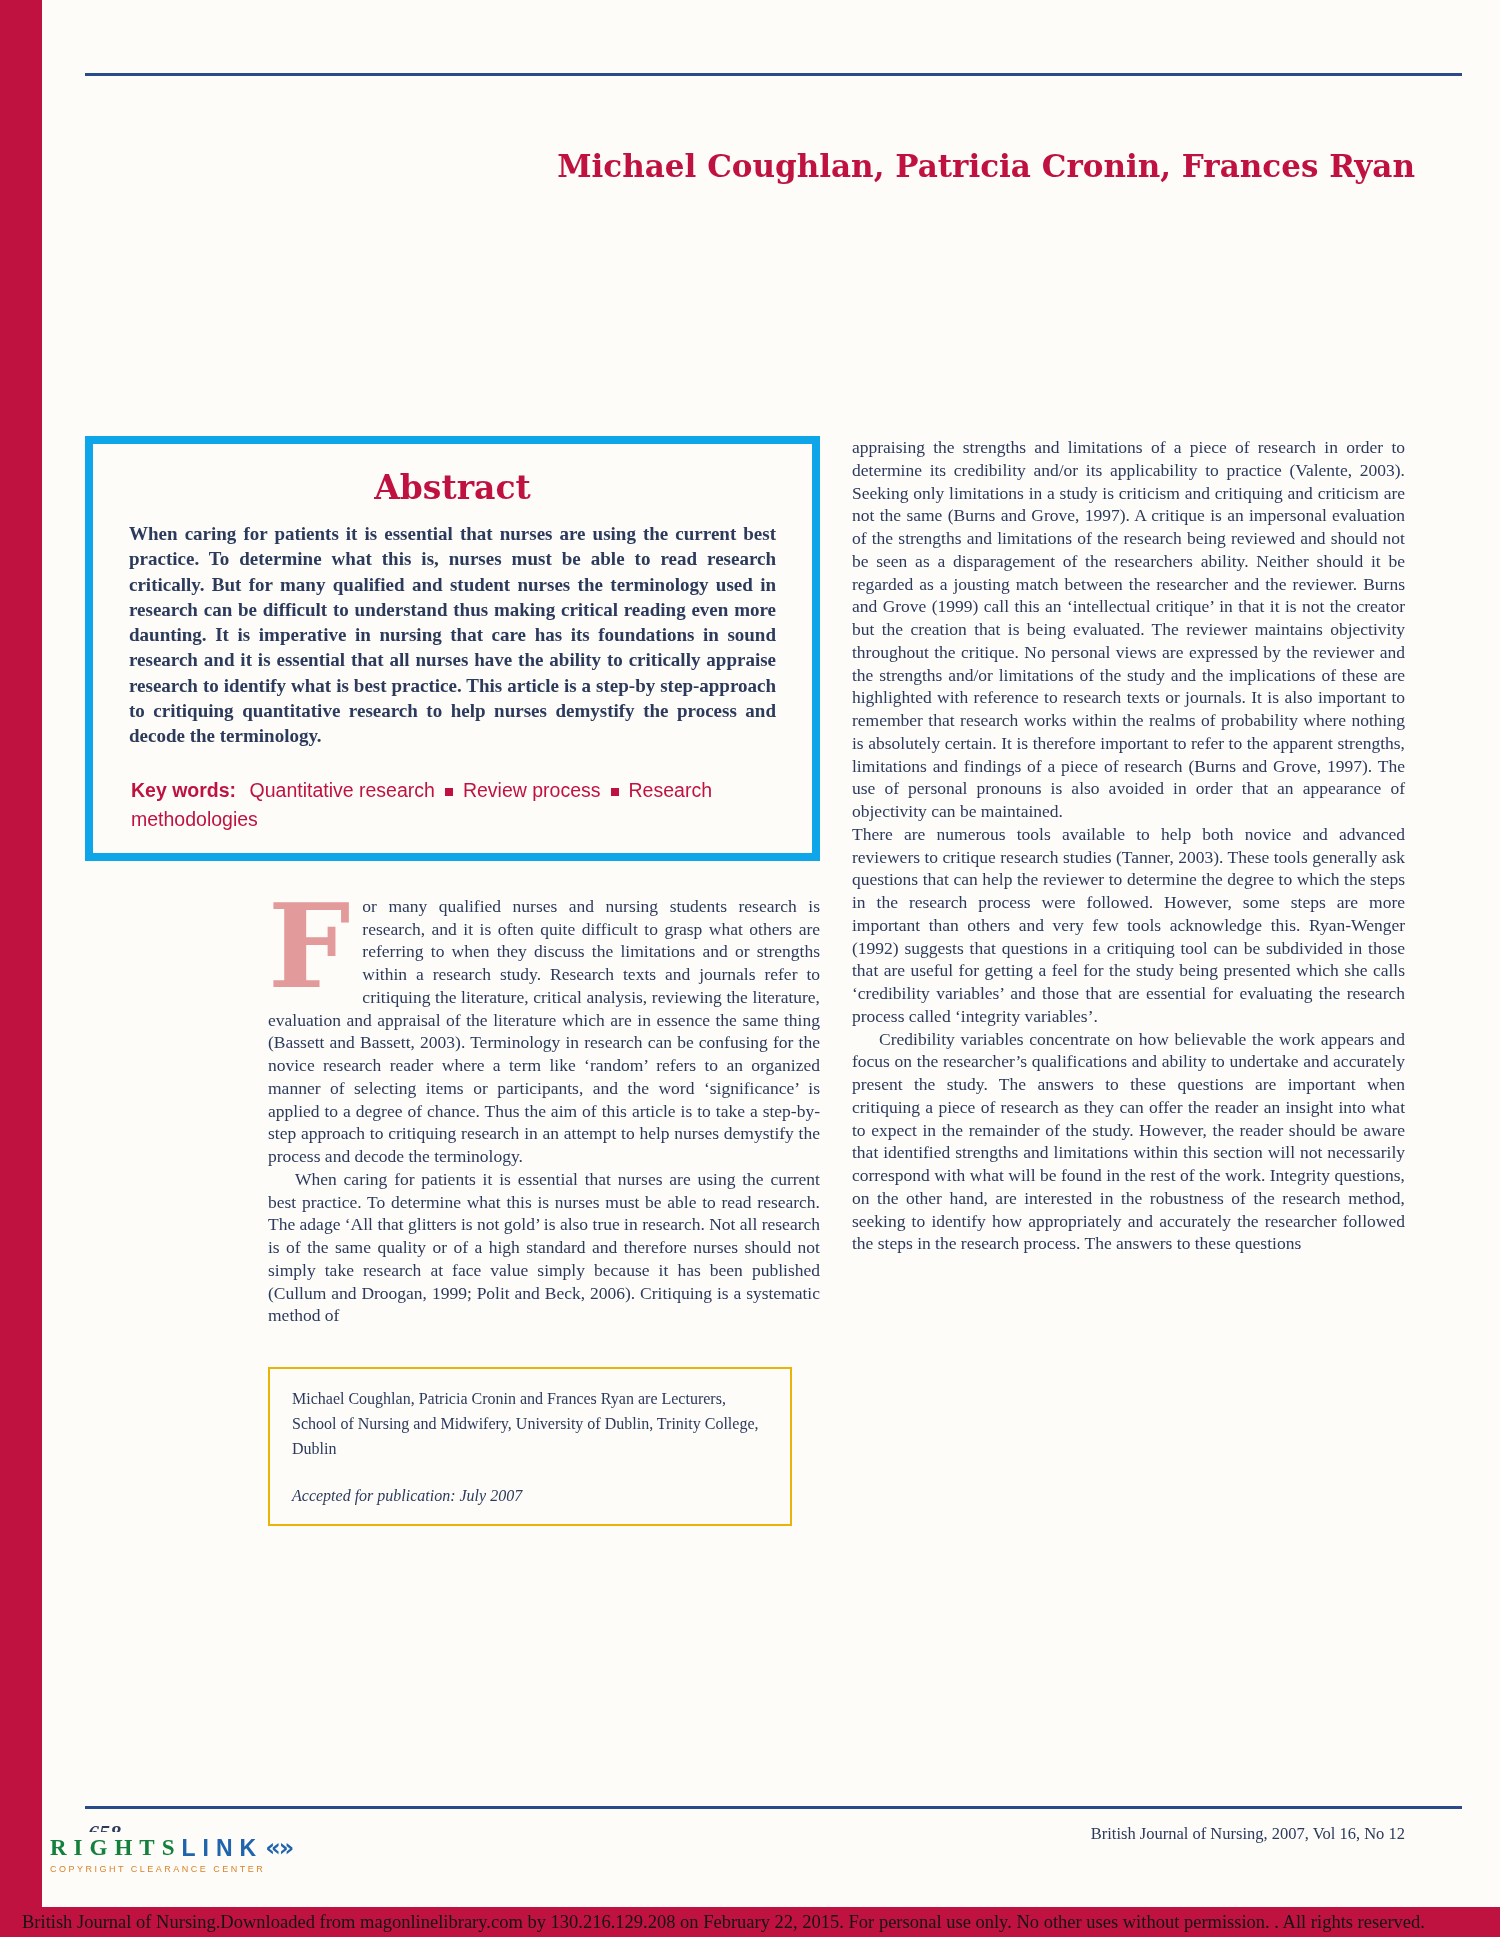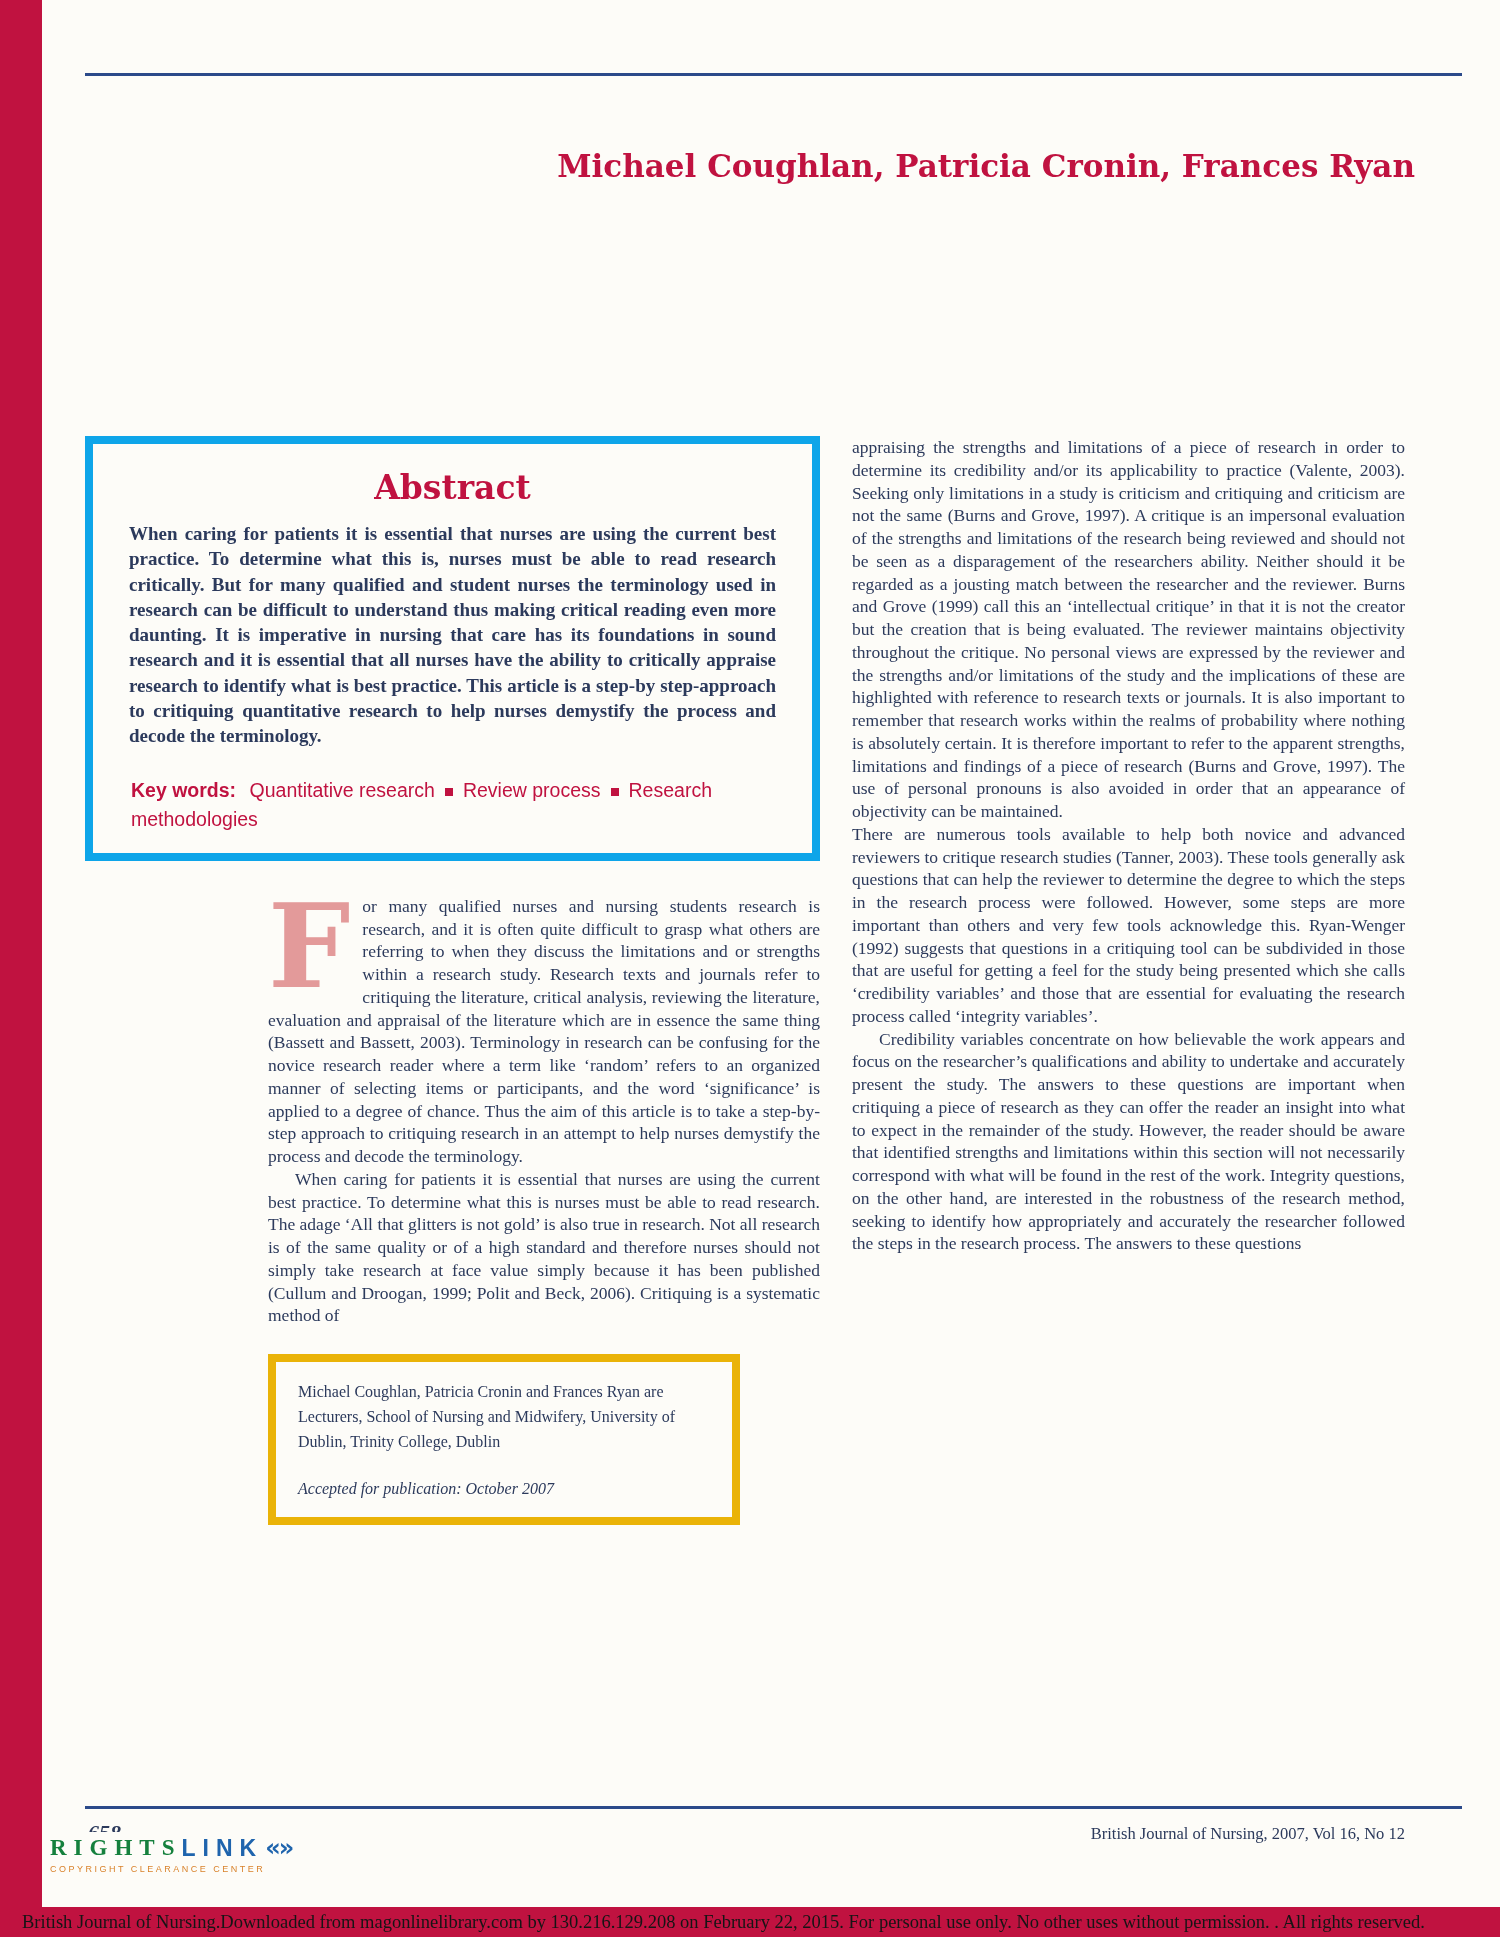--- a/index.html
+++ b/index.html
@@ -31,21 +31,21 @@
   .abstract-title{margin:0 0 14px;text-align:center;font-family:"DejaVu Serif", serif;font-weight:bold;font-size:33px;color:var(--crimson);}
   .abstract-body{margin:0;font-weight:bold;font-size:19px;line-height:1.33;text-align:justify;color:var(--navy-text);}
   .keywords{margin:28px 2px 0;font-family:"Liberation Sans", sans-serif;font-size:19.5px;line-height:1.45;color:var(--crimson);}
   .kw-label{font-weight:bold;margin-right:8px;}
   .kw-sep{display:inline-block;width:8px;height:8px;background:var(--crimson);margin:0 10px 1px;}
 
   .body-col{margin-left:183px;width:552px;}
   .lead{margin-top:34px;}
   .dropcap{float:left;font-family:"DejaVu Serif", serif;font-weight:bold;font-size:116px;line-height:0.78;color:var(--dropcap-pink);margin:6px 12px 0 0;}
 
-  .affil-box{margin-top:27px;border:8px solid #eab308;padding:18px 22px 16px;font-size:16px;line-height:1.55;box-sizing:border-box;width:472px;}
+  .affil-box{margin-top:40px;border:2px solid #eab308;padding:18px 22px 16px;font-size:16px;line-height:1.55;box-sizing:border-box;width:524px;}
   .affil{margin:0;}
   .accepted{margin:22px 0 0;font-style:italic;}
 
   .section-heading{font-family:"Liberation Sans", sans-serif;font-weight:bold;font-size:21px;color:var(--crimson);margin:16px 0 8px;}
 
   .footer-rule{position:absolute;left:85px;top:1806px;width:1377px;height:3px;background:var(--rule-blue);}
   .page-number{position:absolute;left:88px;top:1820px;font-weight:bold;font-style:italic;font-size:22px;color:var(--navy-text);z-index:1;}
   .rightslink{position:absolute;left:46px;top:1832px;background:#fdfcf8;padding:2px 10px 2px 4px;z-index:2;}
   .rl-row{display:flex;align-items:center;}
   .rl-rights{font-family:Liberation Serif, serif;font-weight:bold;font-size:23px;letter-spacing:7px;color:#15803d;}
@@ -80,21 +80,21 @@
           <span class="kw">Quantitative research</span><span class="kw-sep"></span><span class="kw">Review process</span><span class="kw-sep"></span><span class="kw">Research methodologies</span>
         </p>
       </section>
 
       <div class="body-col">
         <p class="para lead"><span class="dropcap">F</span><span>or many qualified nurses and nursing students research is research, and it is often quite difficult to grasp what others are referring to when they discuss the limitations and or strengths within a research study. Research texts and journals refer to critiquing the literature, critical analysis, reviewing the literature, evaluation and appraisal of the literature which are in essence the same thing (Bassett and Bassett, 2003). Terminology in research can be confusing for the novice research reader where a term like ‘random’ refers to an organized manner of selecting items or participants, and the word ‘significance’ is applied to a degree of chance. Thus the aim of this article is to take a step-by-step approach to critiquing research in an attempt to help nurses demystify the process and decode the terminology.</span></p>
         <p class="para indent">When caring for patients it is essential that nurses are using the current best practice. To determine what this is nurses must be able to read research. The adage ‘All that glitters is not gold’ is also true in research. Not all research is of the same quality or of a high standard and therefore nurses should not simply take research at face value simply because it has been published (Cullum and Droogan, 1999; Polit and Beck, 2006). Critiquing is a systematic method of</p>
 
         <aside class="affil-box">
           <p class="affil">Michael Coughlan, Patricia Cronin and Frances Ryan are Lecturers, School of Nursing and Midwifery, University of Dublin, Trinity College, Dublin</p>
-          <p class="accepted">Accepted for publication: October 2007</p>
+          <p class="accepted">Accepted for publication: July 2007</p>
         </aside>
       </div>
     </div>
 
     <div class="col-right">
       <p class="para">appraising the strengths and limitations of a piece of research in order to determine its credibility and/or its applicability to practice (Valente, 2003). Seeking only limitations in a study is criticism and critiquing and criticism are not the same (Burns and Grove, 1997). A critique is an impersonal evaluation of the strengths and limitations of the research being reviewed and should not be seen as a disparagement of the researchers ability. Neither should it be regarded as a jousting match between the researcher and the reviewer. Burns and Grove (1999) call this an ‘intellectual critique’ in that it is not the creator but the creation that is being evaluated. The reviewer maintains objectivity throughout the critique. No personal views are expressed by the reviewer and the strengths and/or limitations of the study and the implications of these are highlighted with reference to research texts or journals. It is also important to remember that research works within the realms of probability where nothing is absolutely certain. It is therefore important to refer to the apparent strengths, limitations and findings of a piece of research (Burns and Grove, 1997). The use of personal pronouns is also avoided in order that an appearance of objectivity can be maintained.</p>
       <p class="para">There are numerous tools available to help both novice and advanced reviewers to critique research studies (Tanner, 2003). These tools generally ask questions that can help the reviewer to determine the degree to which the steps in the research process were followed. However, some steps are more important than others and very few tools acknowledge this. Ryan-Wenger (1992) suggests that questions in a critiquing tool can be subdivided in those that are useful for getting a feel for the study being presented which she calls ‘credibility variables’ and those that are essential for evaluating the research process called ‘integrity variables’.</p>
       <p class="para indent">Credibility variables concentrate on how believable the work appears and focus on the researcher’s qualifications and ability to undertake and accurately present the study. The answers to these questions are important when critiquing a piece of research as they can offer the reader an insight into what to expect in the remainder of the study. However, the reader should be aware that identified strengths and limitations within this section will not necessarily correspond with what will be found in the rest of the work. Integrity questions, on the other hand, are interested in the robustness of the research method, seeking to identify how appropriately and accurately the researcher followed the steps in the research process. The answers to these questions</p>
     </div>
   </main>

